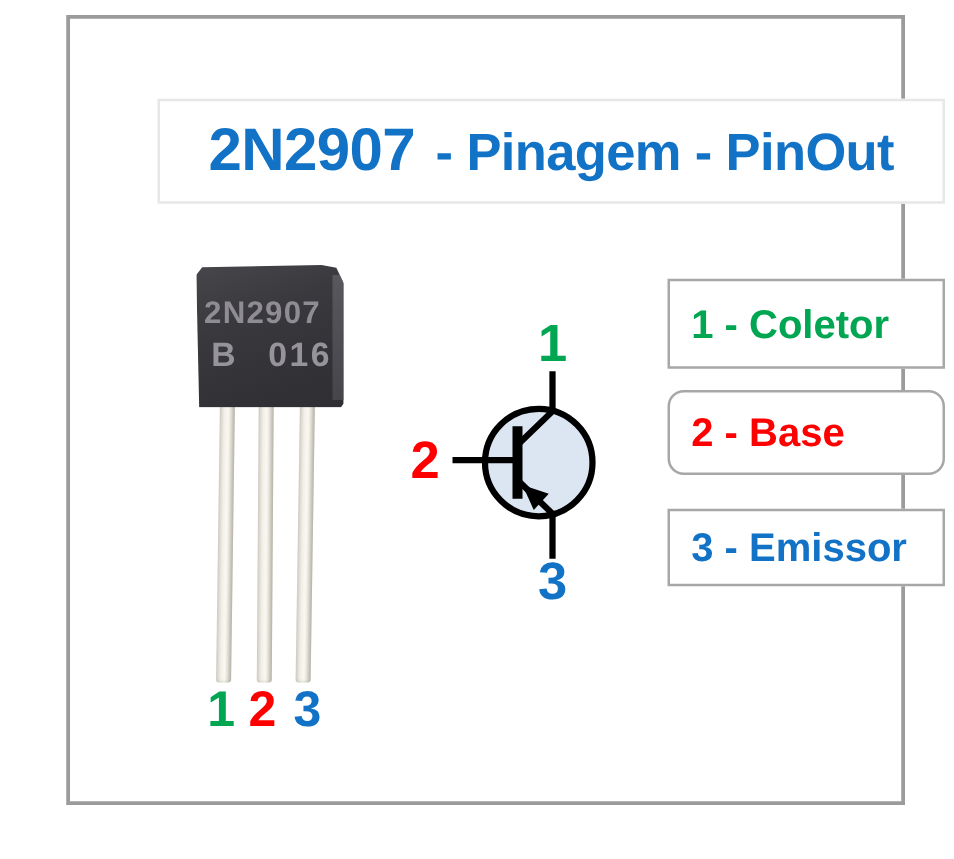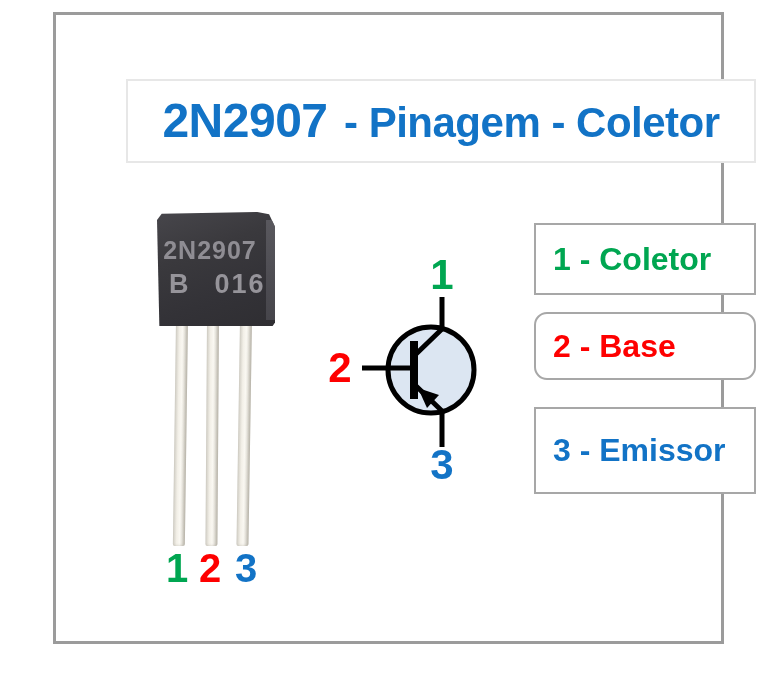--- a/index.html
+++ b/index.html
@@ -49,31 +49,31 @@
   .sym-pin-1 { left:96px; top:0; }
   .sym-pin-2 { left:-6px; top:93px; }
   .sym-pin-3 { left:96px; top:190px; }
 
   
   .legend-box { position:absolute; left:478px; width:222px; border:2px solid #a7a7a7;
                 background:#ffffff; display:flex; align-items:center; padding-left:17px;
                 font-size:32px; font-weight:bold; white-space:nowrap; }
   .legend-1 { top:208px; height:72px; }
   .legend-2 { top:297px; height:68px;border-radius:13px; }
-  .legend-3 { top:392px; height:87px; }
+  .legend-3 { top:392px; height:62px; }
 </style>
 </head>
 <body>
 
 <div class="canvas">
   <div class="frame">
 
     <div class="title-box">
       <span class="title-model" style="color: rgb(18, 115, 198);">2N2907</span>
-      <span class="title-rest" style="color: rgb(18, 115, 198);">- Pinagem - Coletor</span>
+      <span class="title-rest" style="color: rgb(18, 115, 198);">- Pinagem - PinOut</span>
     </div>
 
     <div class="lead lead1"></div>
     <div class="lead lead2"></div>
     <div class="lead lead3"></div>
 
     <div class="pkg-body">
       <div class="pkg-bevel"></div>
       <div class="pkg-model">2N2907</div>
       <div class="pkg-lot">

